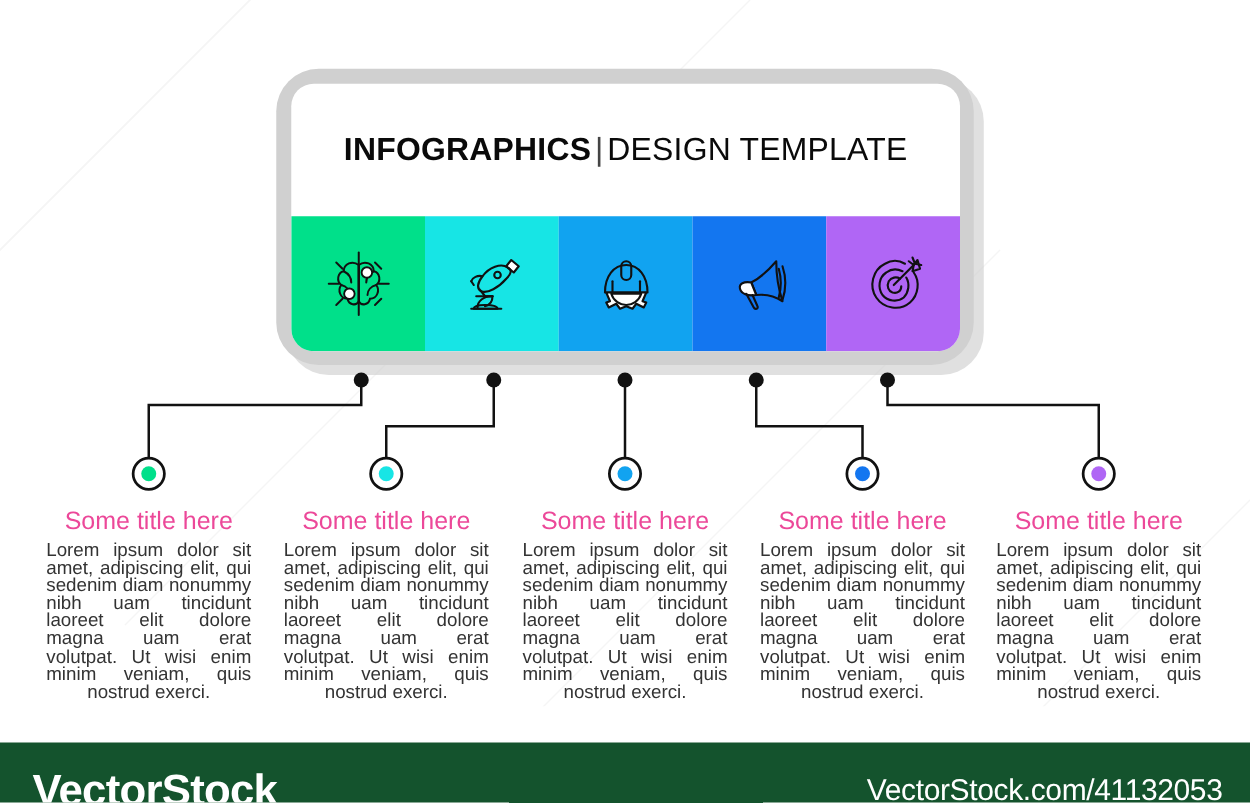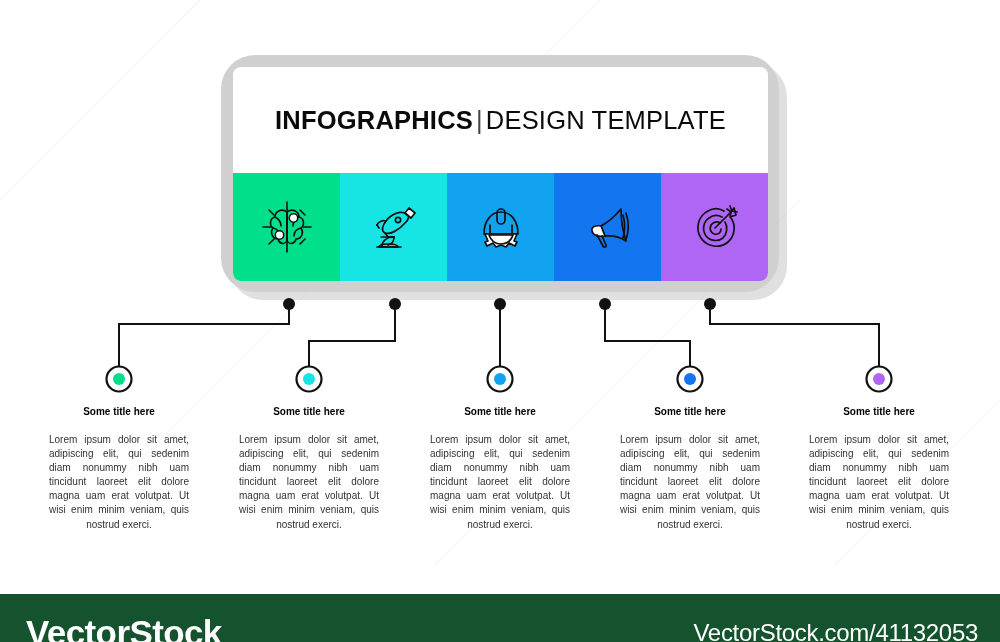--- a/index.html
+++ b/index.html
@@ -42,21 +42,21 @@
     border-radius: 34px;
     opacity: 0.55;
   }
   .card-inner {
     position: absolute;
     left: 233px;
     top: 67px;
     width: 535px;
     height: 214px;
     background: #ffffff;
-    border-radius: 8px;
+    border-radius: 18px;
     overflow: hidden;
   }
   .card-title-area {
     position: absolute;
     left: 0; top: 0;
     width: 535px;
     height: 106px;
     display: flex;
     align-items: center;
     justify-content: center;
@@ -115,33 +115,33 @@
     top: 406px;
     width: 1000px;
     height: 130px;
   }
   .col {
     position: absolute;
     width: 180px;
     text-align: center;
   }
   .col-title {
-    font-size: 10px;
-    font-weight: bold;
-    color: #000000;
+    font-size: 20px;
+    font-weight: normal;
+    color: #ec4899;
     margin: 0 0 5px 0;
     white-space: nowrap;
   }
   .col-body {
-    font-size: 10px;
+    font-size: 15px;
     line-height: 14.1px;
     color: #333333;
     text-align: justify;
     text-align-last: center;
-    margin: 16px;
+    margin: 4px;
     padding: 0 4px;
   }
 
   
   .footer {
     position: absolute;
     left: 0;
     top: 565px;
     width: 1000px;
     height: 77px;

